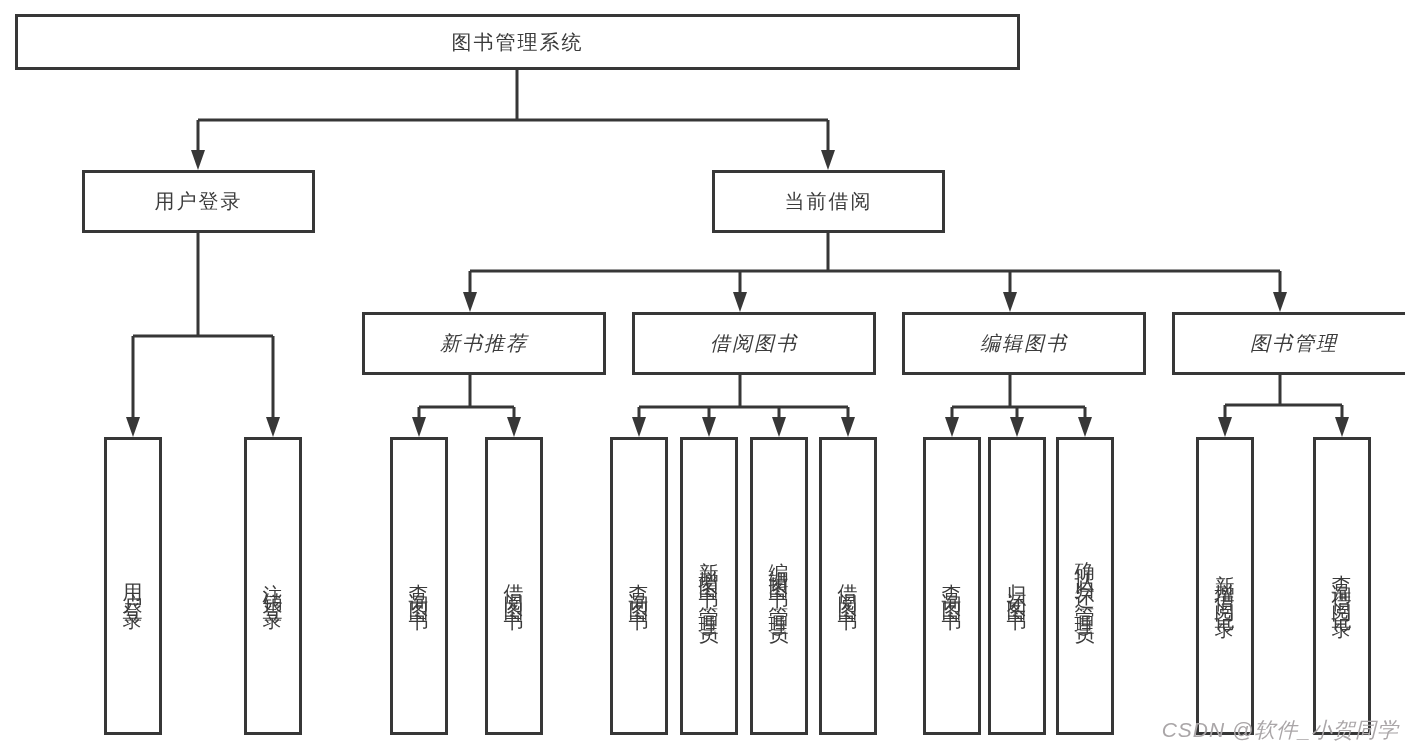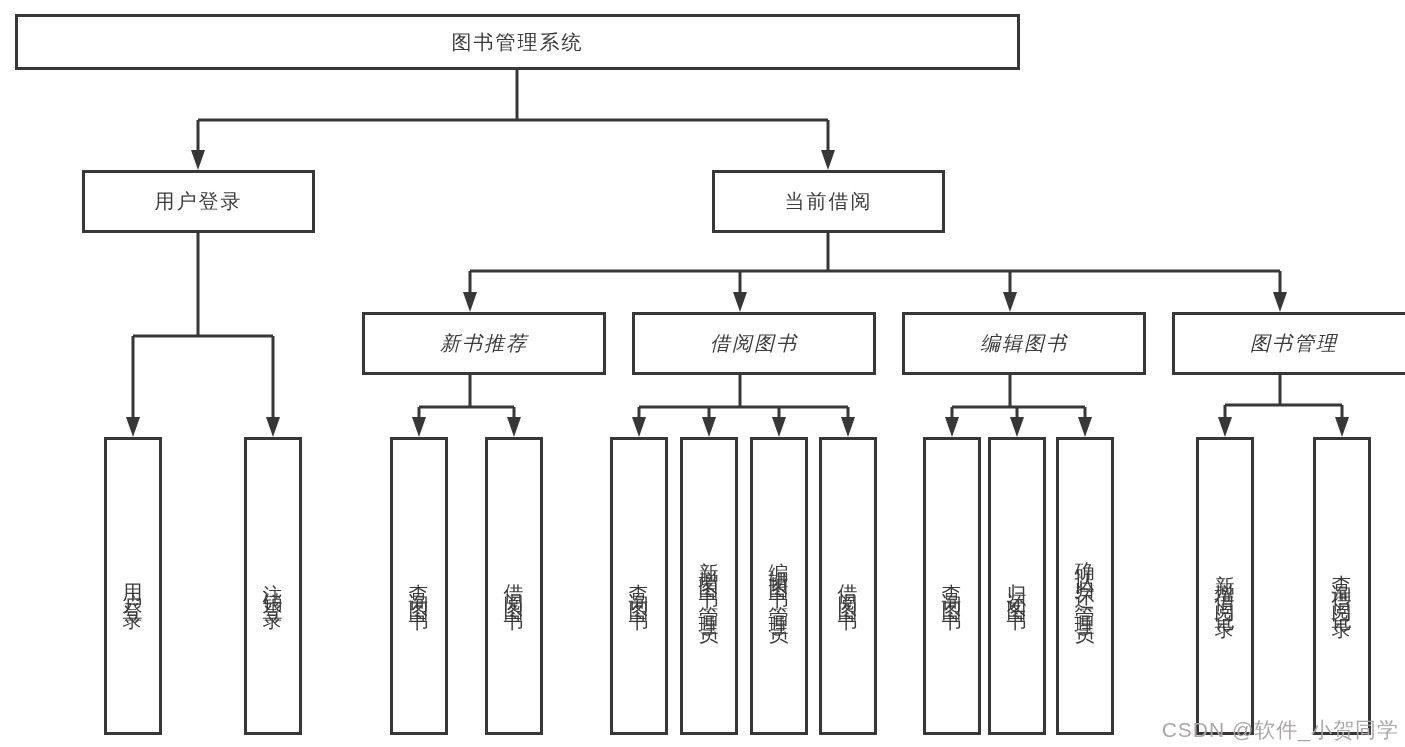--- a/index.html
+++ b/index.html
@@ -76,20 +76,21 @@
     line-height:1;
   }
   .watermark{
     position:absolute;
     right:6px;
     bottom:3px;
     font-size:21px;
     color:var(--watermark);
     letter-spacing:1px;
     white-space:nowrap;
+    font-style:italic;
   }
 </style>
 </head>
 <body>
 
 <div class="canvas">
 
   <svg class="connectors" viewBox="0 0 1405 747" xmlns="http://www.w3.org/2000/svg">
 
     <path d="M517,70 V120 M198,120 H828 M198,120 V152 M828,120 V152"></path>

